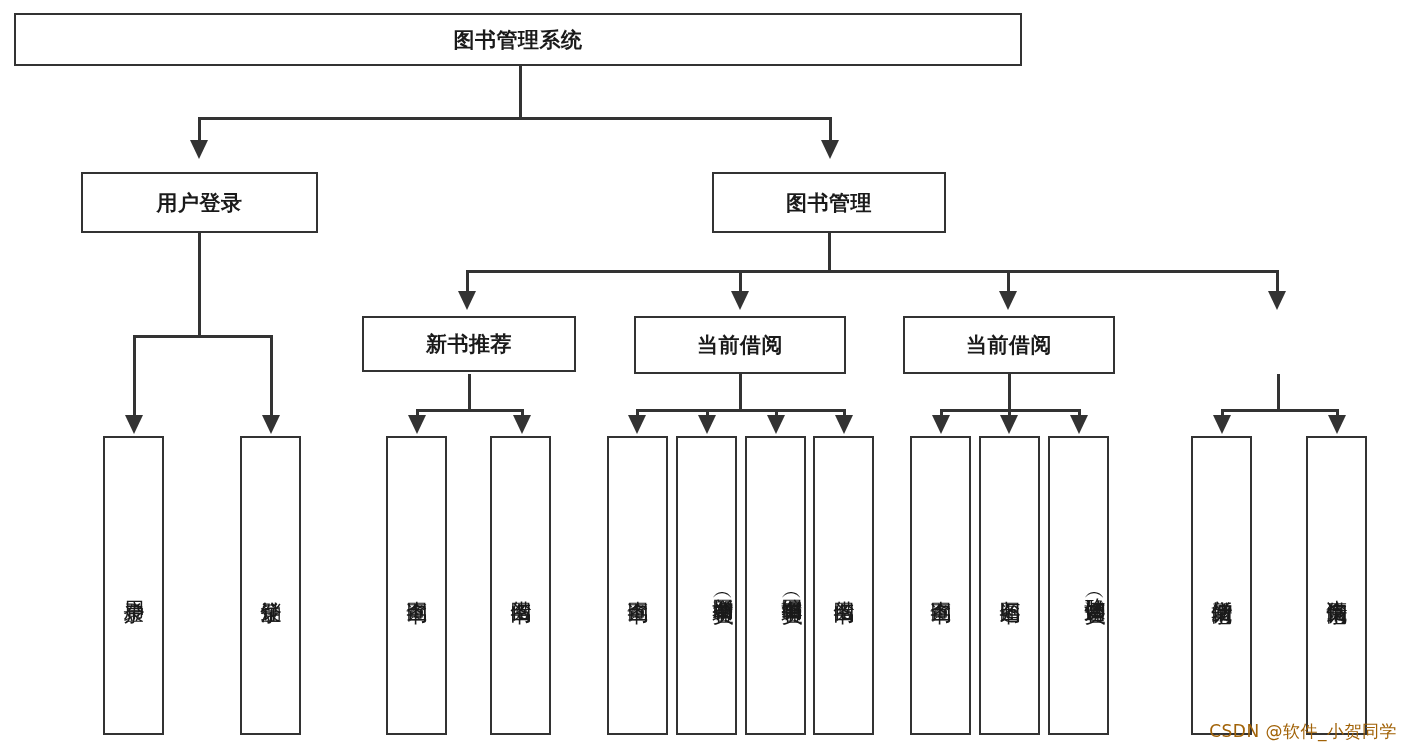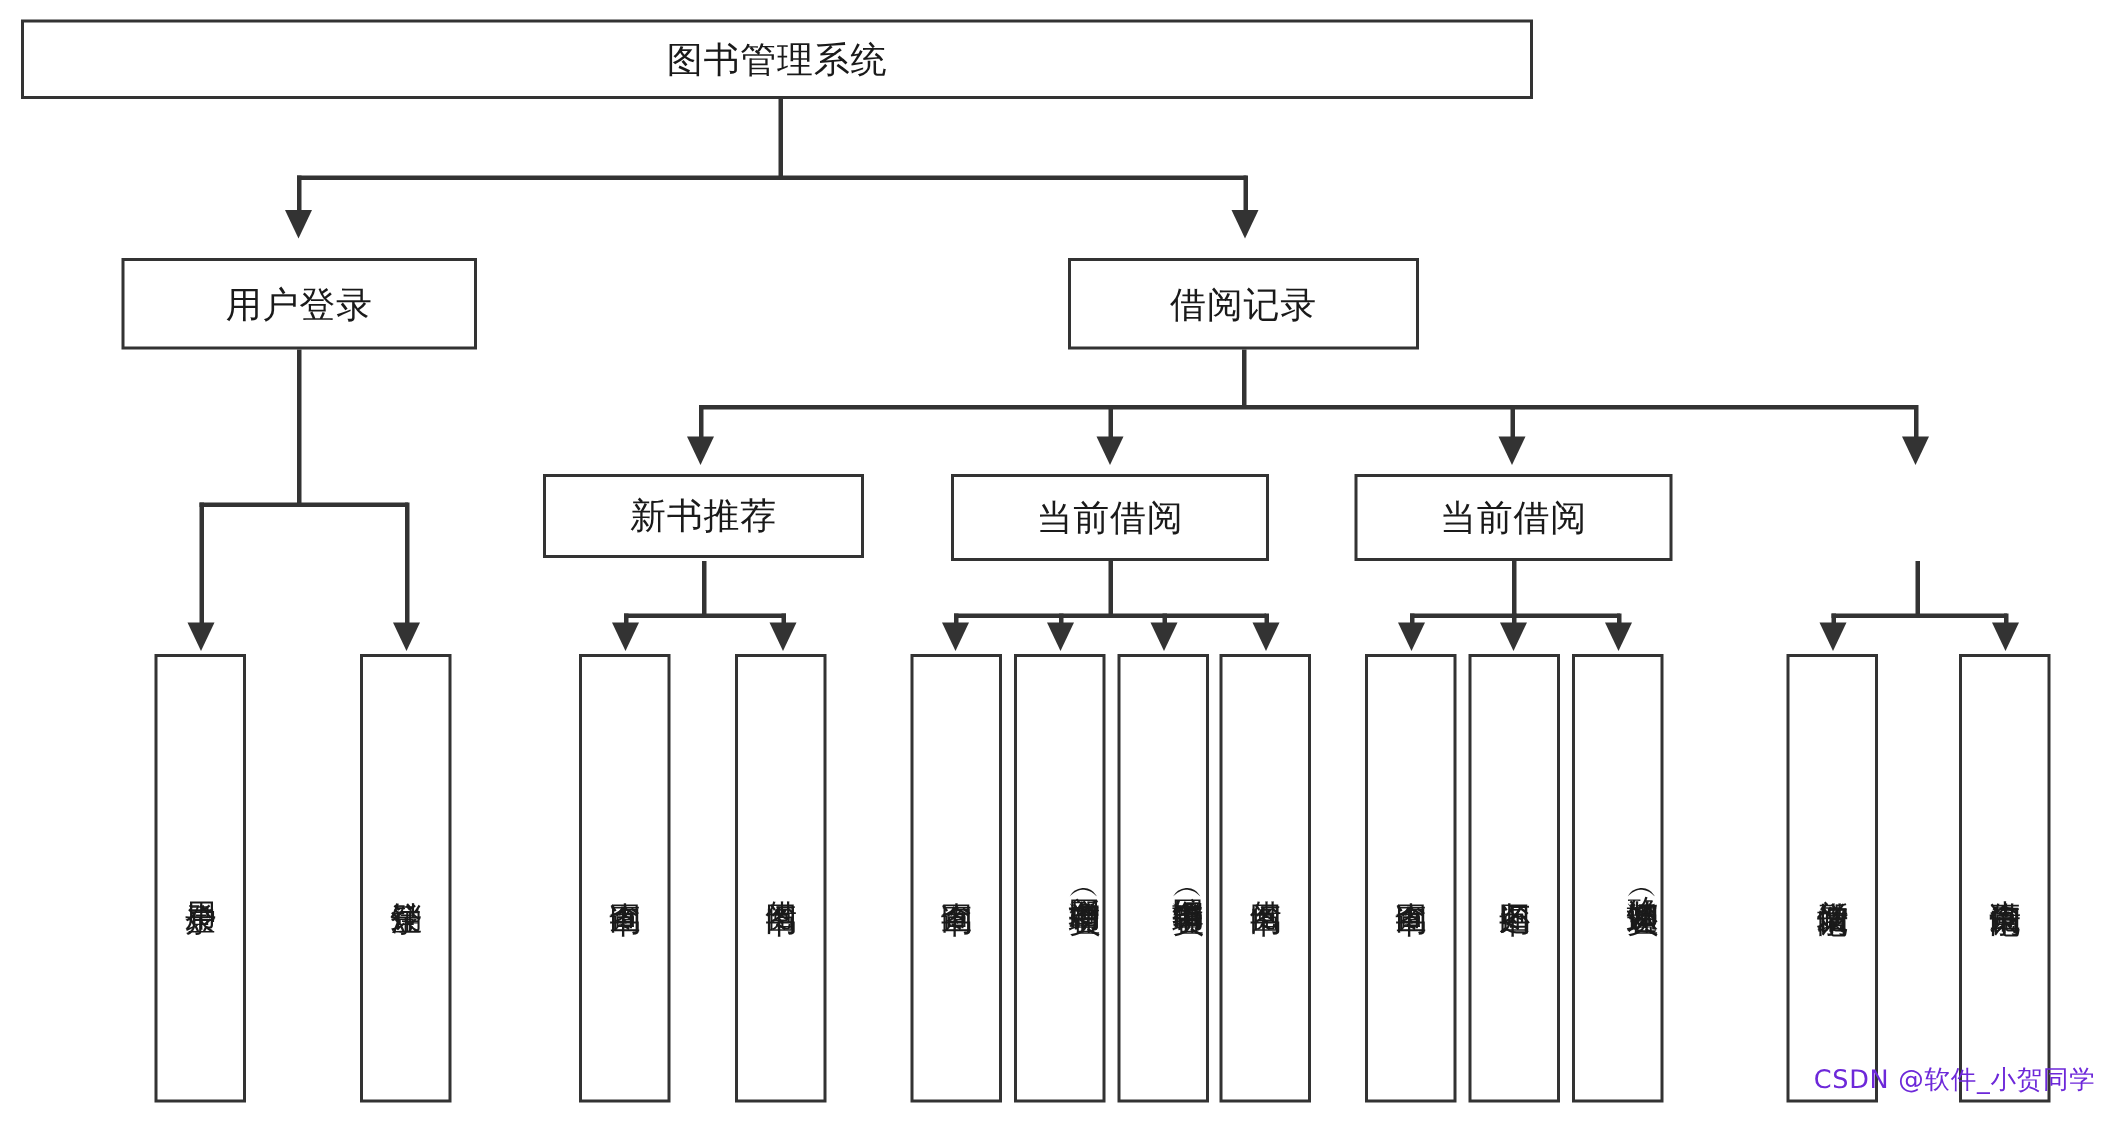--- a/index.html
+++ b/index.html
@@ -21,22 +21,23 @@
     position: absolute;
     box-sizing: border-box;
     border: 2.5px solid #333333;
     background: #ffffff;
     display: flex;
     align-items: center;
     justify-content: center;
     color: #1a1a1a;
   }
   .node.horiz {
-    font-size: 24px;
+    font-size: 21px;
     letter-spacing: 0.5px;
+    font-weight: bold;
   }
   .node.vert {
     writing-mode: vertical-rl;
     text-orientation: upright;
     font-size: 21px;
     line-height: 1.18;
     letter-spacing: 1px;
     padding: 6px 0;
     align-items: flex-start;
     justify-content: center;
@@ -60,23 +61,23 @@
     position: absolute;
     width: 0;
     height: 0;
     border-left: 9px solid transparent;
     border-right: 9px solid transparent;
     border-top: 19px solid #333333;
   }
   #watermark {
     position: absolute;
     right: 8px;
-    bottom: 16px;
+    bottom: 4px;
     font-size: 17px;
-    color: #6d28d9;
+    color: #a16207;
     white-space: nowrap;
     letter-spacing: 0.5px;
   }
 </style>
 </head>
 <body>
 
 <div id="canvas">
 
   <div class="node horiz" style="left:14px; top:13px; width:1008px; height:53px;">
@@ -90,21 +91,21 @@
   <div class="line v" style="left:198px; top:117px; height:25px;"></div>
   <div class="arrow" style="left:190px; top:140px;"></div>
 
   <div class="line v" style="left:829px; top:117px; height:25px;"></div>
   <div class="arrow" style="left:821px; top:140px;"></div>
 
   <div class="node horiz" style="left:81px; top:172px; width:237px; height:61px;">
     <span>用户登录</span>
   </div>
   <div class="node horiz" style="left:712px; top:172px; width:234px; height:61px;">
-    <span>借阅记录</span>
+    <span>图书管理</span>
   </div>
 
   <div class="line v" style="left:198px; top:233px; height:103px;"></div>
   <div class="line h" style="left:133px; top:335px; width:139px;"></div>
   <div class="line v" style="left:133px; top:335px; height:82px;"></div>
   <div class="arrow" style="left:125px; top:415px;"></div>
   <div class="line v" style="left:270px; top:335px; height:82px;"></div>
   <div class="arrow" style="left:262px; top:415px;"></div>
 
   <div class="line v" style="left:828px; top:233px; height:38px;"></div>

